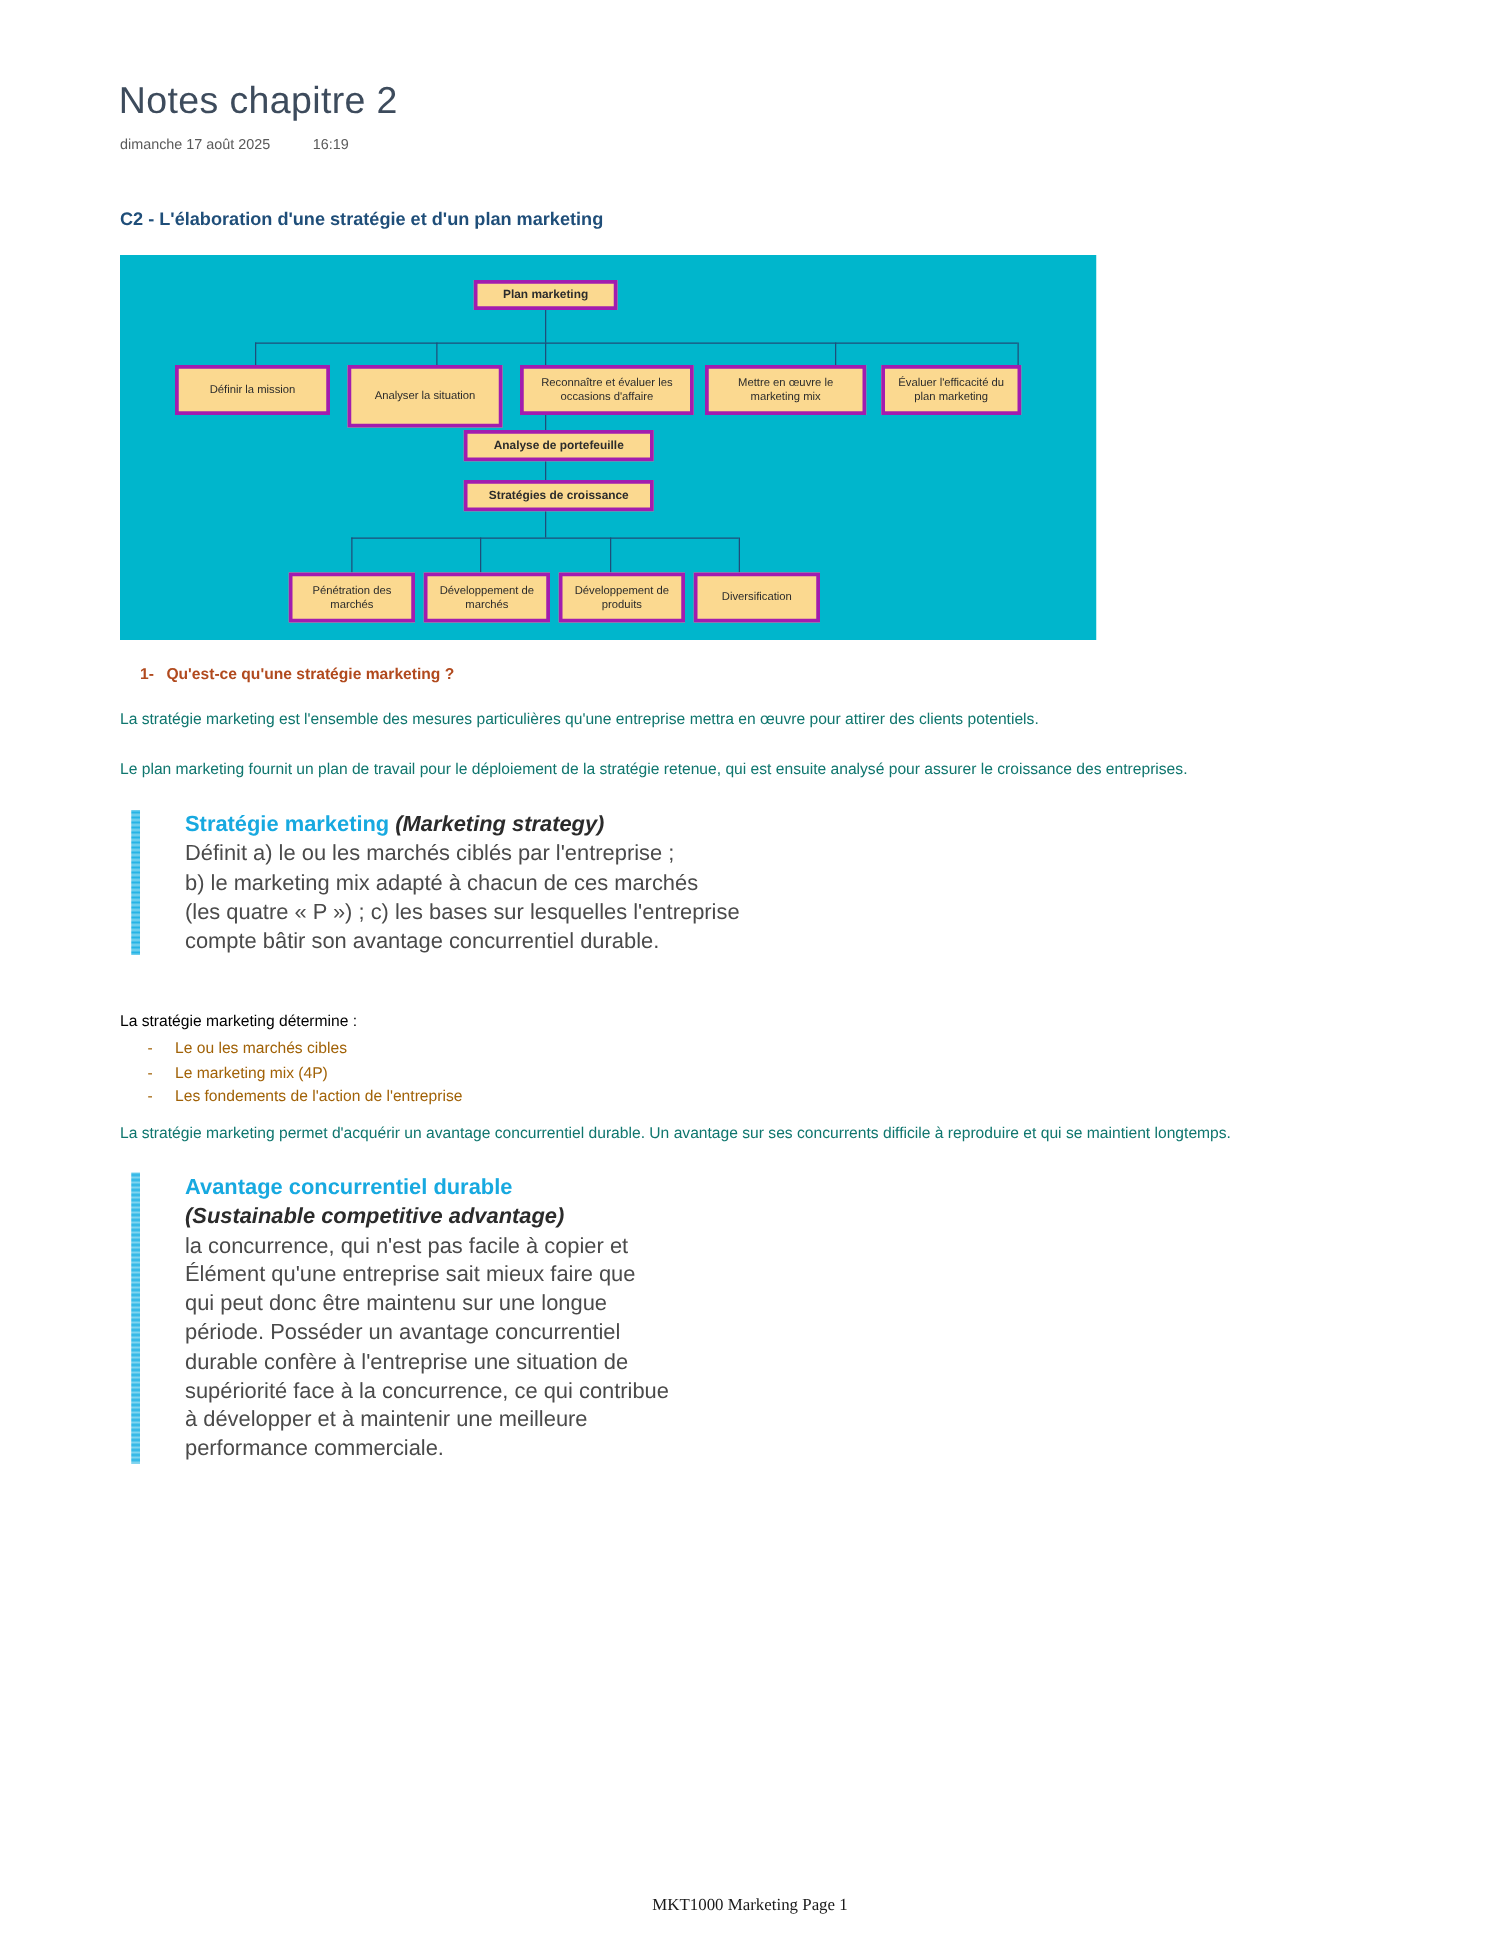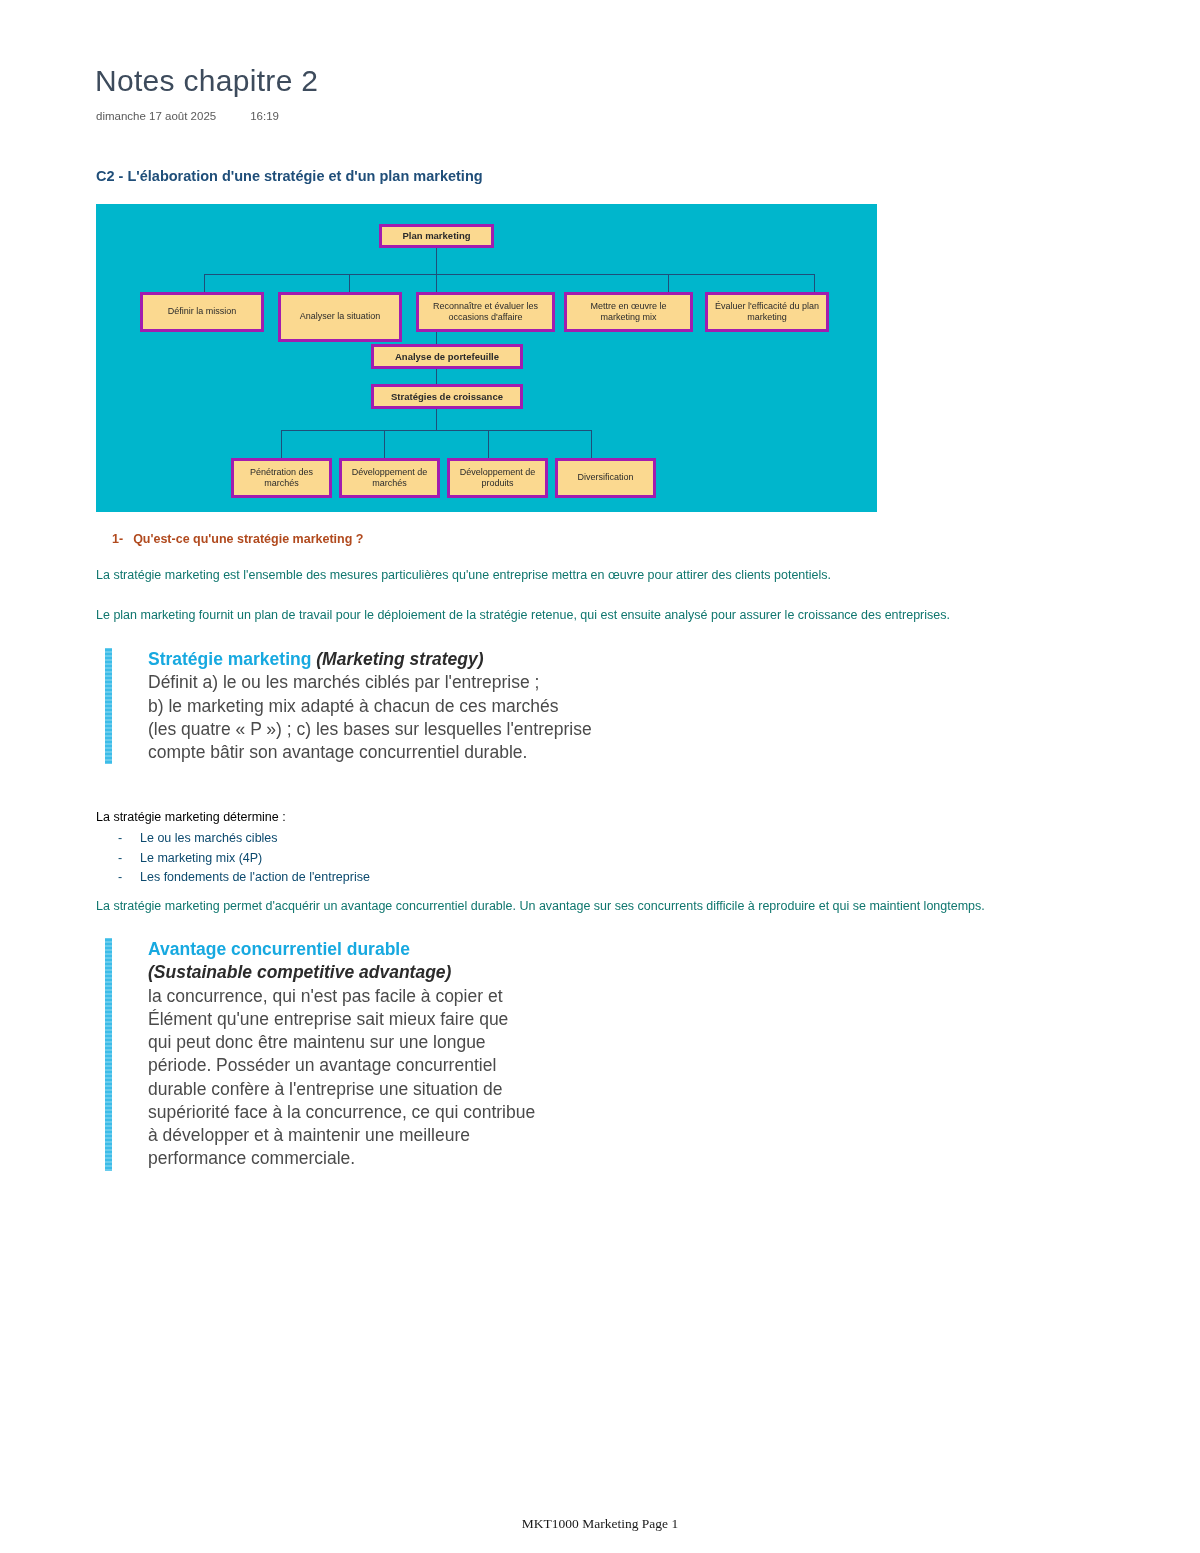--- a/index.html
+++ b/index.html
@@ -159,21 +159,21 @@
     left: 118px;
     top: 829px;
     margin: 0;
     padding: 0;
     list-style: none;
   }
   .bullet-list li {
     font-size: 12.5px;
     line-height: 19.5px;
     white-space: nowrap;
-    color: #0c4a6e;
+    color: #a16207;
   }
   .bullet-list li .dash {
     display: inline-block;
     width: 22px;
   }
 
   
   .footer {
     position: absolute;
     left: 0;
@@ -225,21 +225,21 @@
     </div>
     <div class="node" style="left:182px; top:88px; width:124px; height:50px;">
       <span>Analyser la situation</span>
     </div>
     <div class="node" style="left:320px; top:88px; width:139px; height:40px;">
       <span>Reconnaître et évaluer les occasions d'affaire</span>
     </div>
     <div class="node" style="left:468px; top:88px; width:129px; height:40px;">
       <span>Mettre en œuvre le marketing mix</span>
     </div>
-    <div class="node" style="left:609px; top:88px; width:124px; height:40px;">
+    <div class="node" style="left:609px; top:88px; width:112px; height:40px;">
       <span>Évaluer l'efficacité du plan marketing</span>
     </div>
 
     <div class="node bold" style="left:275px; top:140px; width:152px; height:25px;">
       <span>Analyse de portefeuille</span>
     </div>
     <div class="node bold" style="left:275px; top:180px; width:152px; height:25px;">
       <span>Stratégies de croissance</span>
     </div>
 

